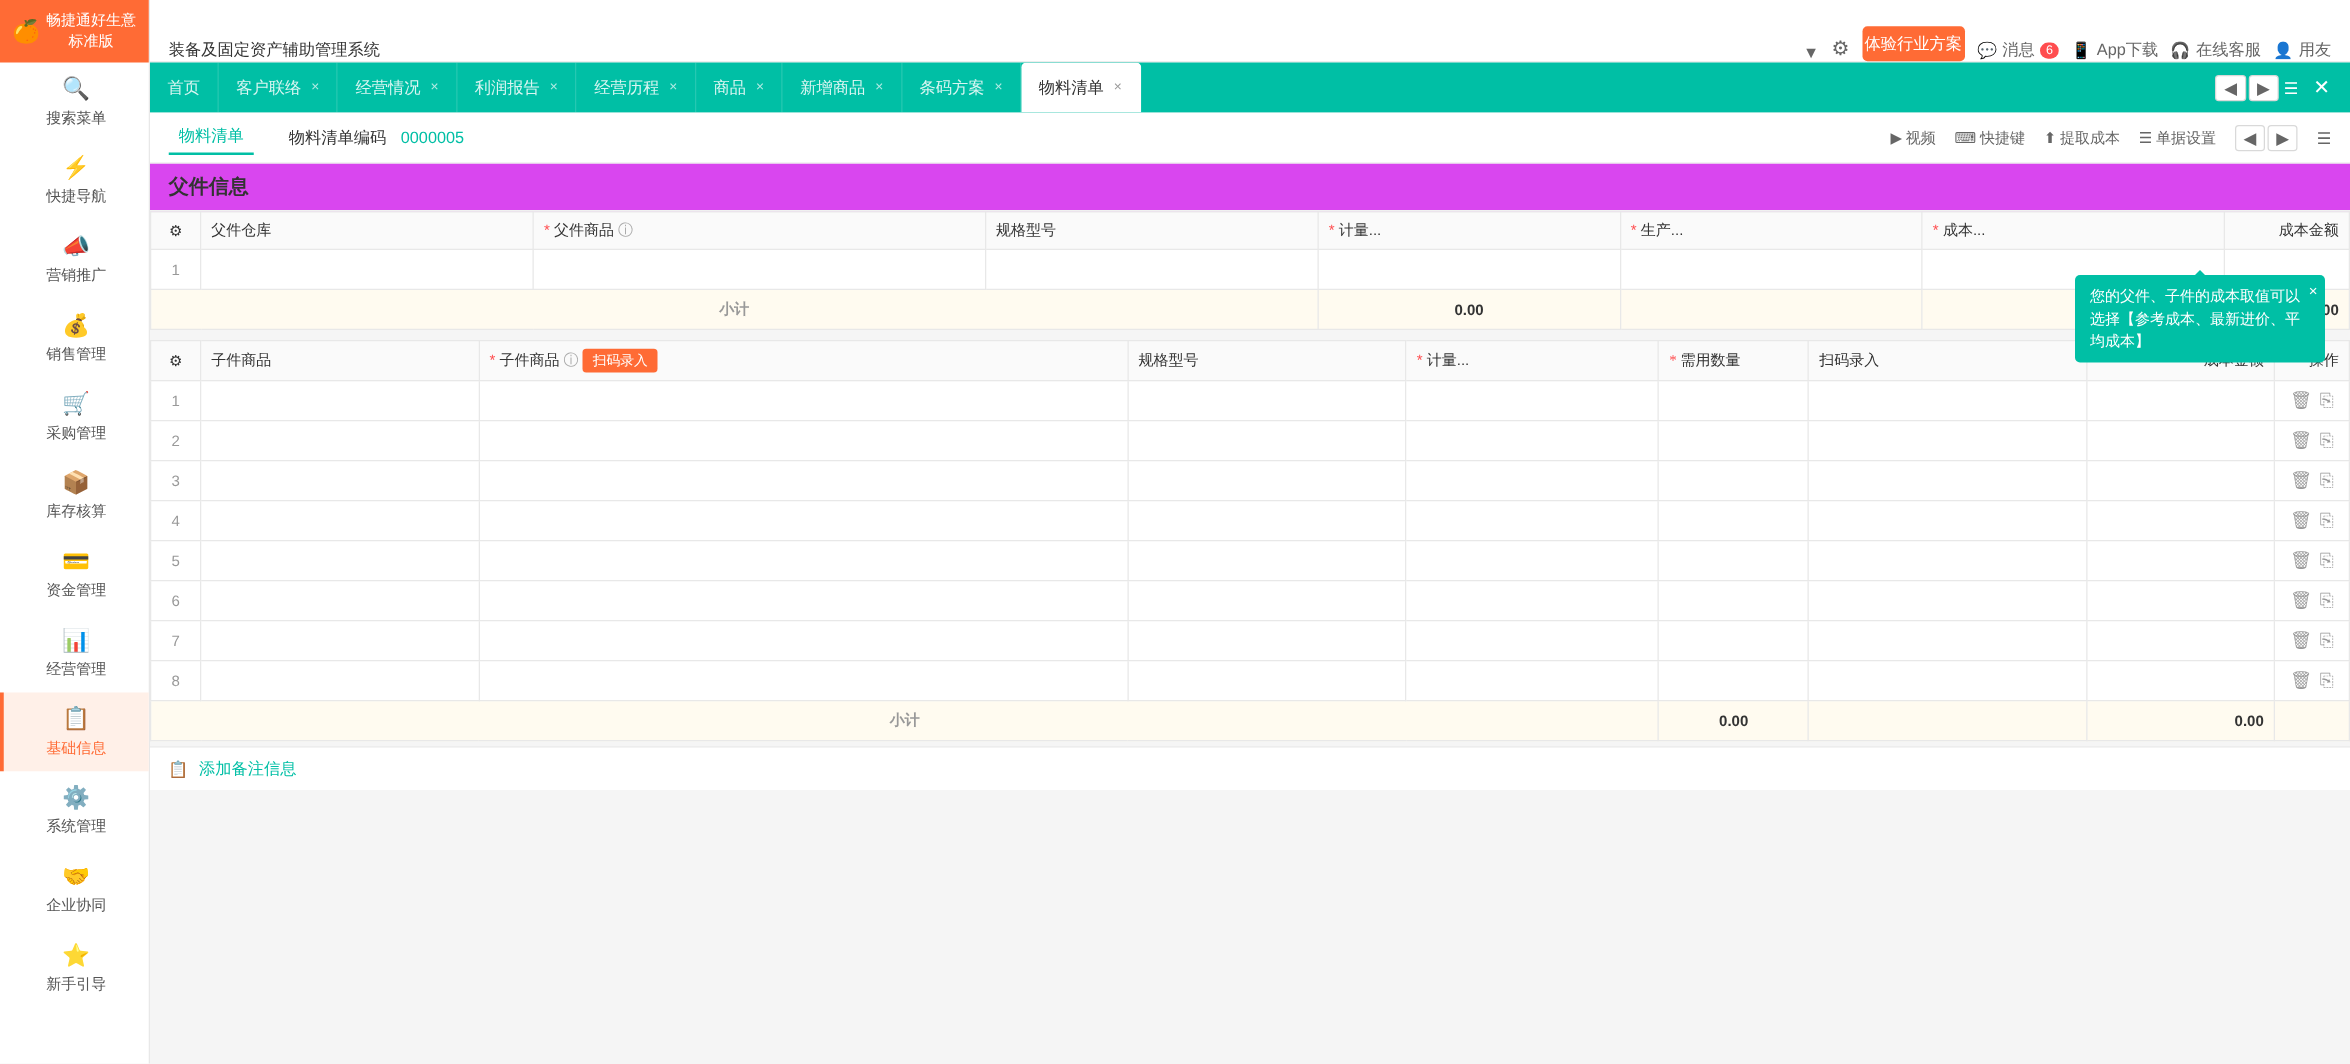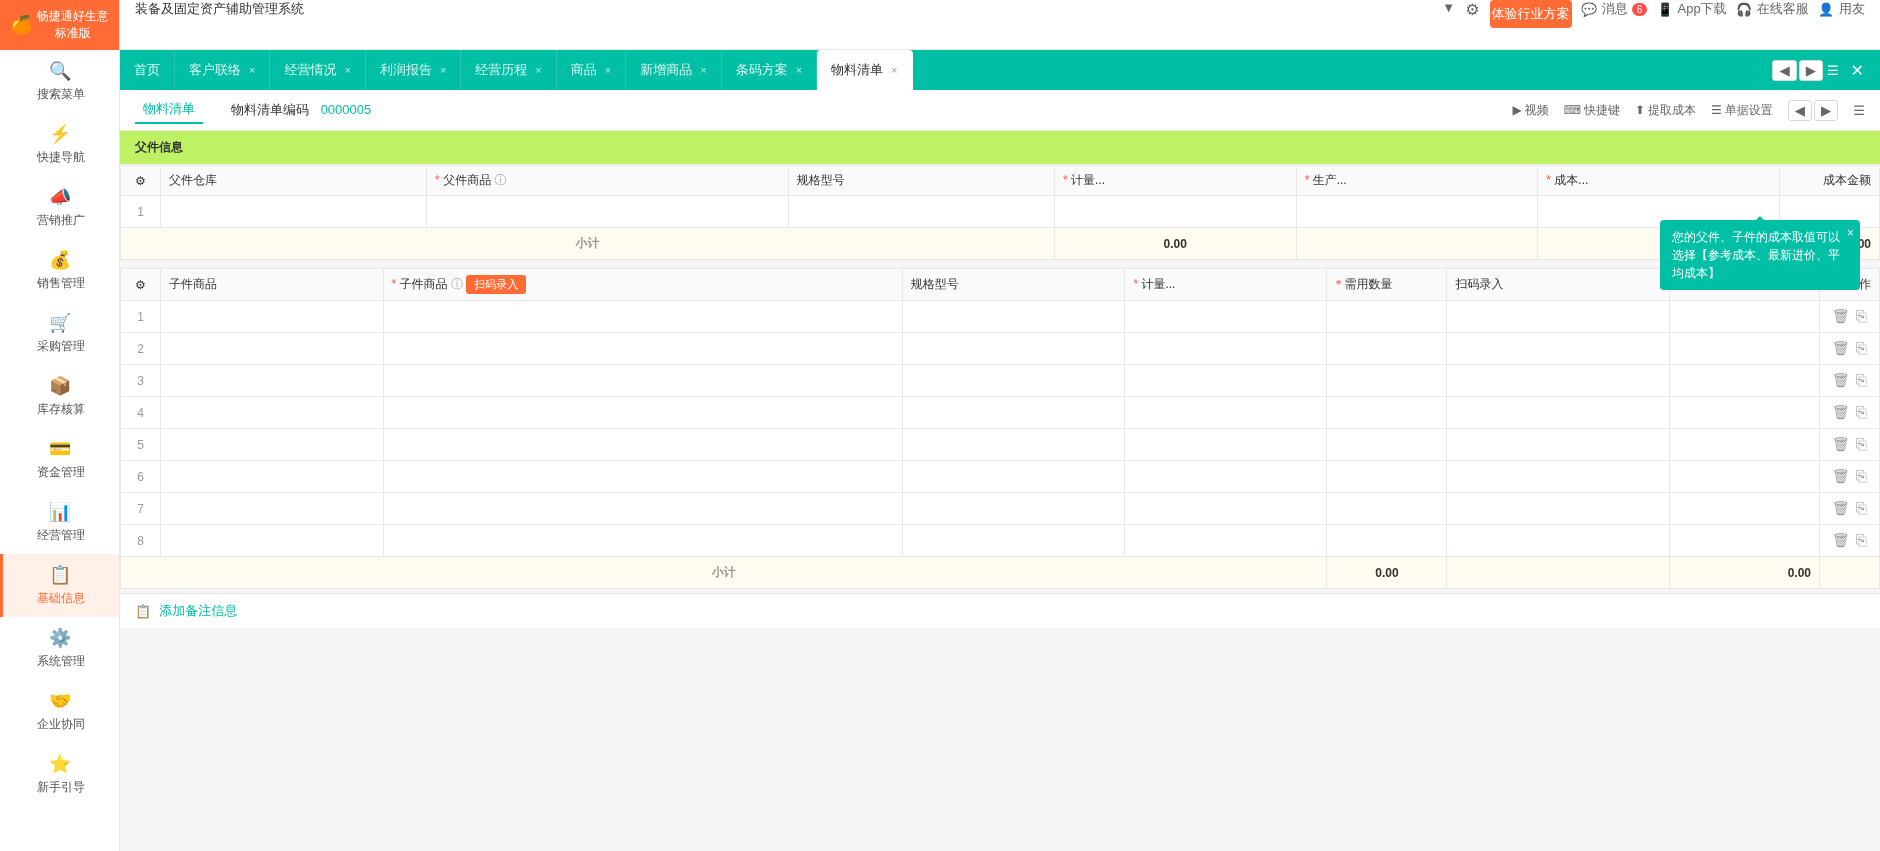--- a/index.html
+++ b/index.html
@@ -10,21 +10,21 @@
     .sidebar-logo { background: #ff6b35; padding: 10px; text-align: center; color: white; font-size: 12px; height: 50px; display: flex; align-items: center; justify-content: center; gap: 4px; }
     .sidebar-logo-icon { font-size: 18px; }
     .sidebar-item { display: flex; flex-direction: column; align-items: center; padding: 10px 5px; cursor: pointer; color: #555; font-size: 12px; gap: 4px; border-left: 3px solid transparent; }
     .sidebar-item.active { background: #fff0e8; color: #ff6b35; border-left-color: #ff6b35; }
     .sidebar-item .icon { font-size: 18px; }
 
     
     .main { flex: 1; display: flex; flex-direction: column; overflow: hidden; }
 
     
-    .top-header { height: 50px; background: #fff; border-bottom: 1px solid #e8e8e8; display: flex; align-items: flex-start; padding: 0 15px; gap: 10px; }
+    .top-header { height: 50px; background: #fff; border-bottom: 1px solid #e8e8e8; display: flex; align-items: flex-end; padding: 0 15px; gap: 10px; }
     .experience-btn { background: #ff6b35; color: white; border: none; padding: 5px 2px; border-radius: 4px; cursor: pointer; font-size: 13px; }
     .header-action-item { display: flex; align-items: center; gap: 4px; cursor: pointer; color: #666; }
     .badge { background: #ff4d4f; color: white; border-radius: 10px; padding: 1px 5px; font-size: 10px; }
 
     
     .nav-tabs { height: 40px; background: #00bfa5; display: flex; align-items: center; padding: 0; overflow: hidden; position: relative; }
     .nav-tab { padding: 0 14px; height: 40px; display: flex; align-items: center; color: rgba(255,255,255,0.85); cursor: pointer; font-size: 13px; white-space: nowrap; gap: 4px; border-right: 1px solid rgba(255,255,255,0.15); }
     .nav-tab.active { background: #fff; color: #333; border-radius: 4px 4px 0 0; }
     .nav-tab .close-btn { font-size: 11px; color: rgba(255,255,255,0.7); margin-left: 4px; }
     .nav-tab.active .close-btn { color: #999; }
@@ -36,21 +36,21 @@
 
     
     .sub-header { background: #fff; padding: 6px 15px; border-bottom: 1px solid #e8e8e8; display: flex; align-items: center; gap: 20px; }
     .sub-tab { padding: 4px 8px; color: #333; cursor: pointer; font-size: 13px; }
     .sub-tab.active { color: #00bfa5; border-bottom: 2px solid #00bfa5; }
     .breadcrumb-code { color: #00bfa5; font-size: 13px; }
     .toolbar-action { display: flex; align-items: center; gap: 3px; color: #666; font-size: 12px; cursor: pointer; }
 
     
     .section { background: #fff; margin: 0; }
-    .section-title { padding: 8px 15px; font-weight: bold; color: #333; font-size: 12px; background: #bef264; border-bottom: 1px solid #f0f0f0; }
+    .section-title { padding: 8px 15px; font-weight: bold; color: #333; font-size: 16px; background: #d946ef; border-bottom: 1px solid #f0f0f0; }
 
     
     .data-table { width: 100%; border-collapse: collapse; font-size: 12px; }
     .data-table th { background: #fafafa; border: 1px solid #e8e8e8; padding: 6px 8px; color: #333; font-weight: normal; text-align: left; white-space: nowrap; }
     .data-table td { border: 1px solid #e8e8e8; padding: 4px 8px; color: #333; height: 32px; }
     .data-table .row-num { color: #999; text-align: center; width: 40px; }
     .data-table .subtotal { background: #fffbf0; font-weight: bold; }
     .data-table .settings-col { width: 40px; text-align: center; }
     .required { color: #ff4d4f; }
 

